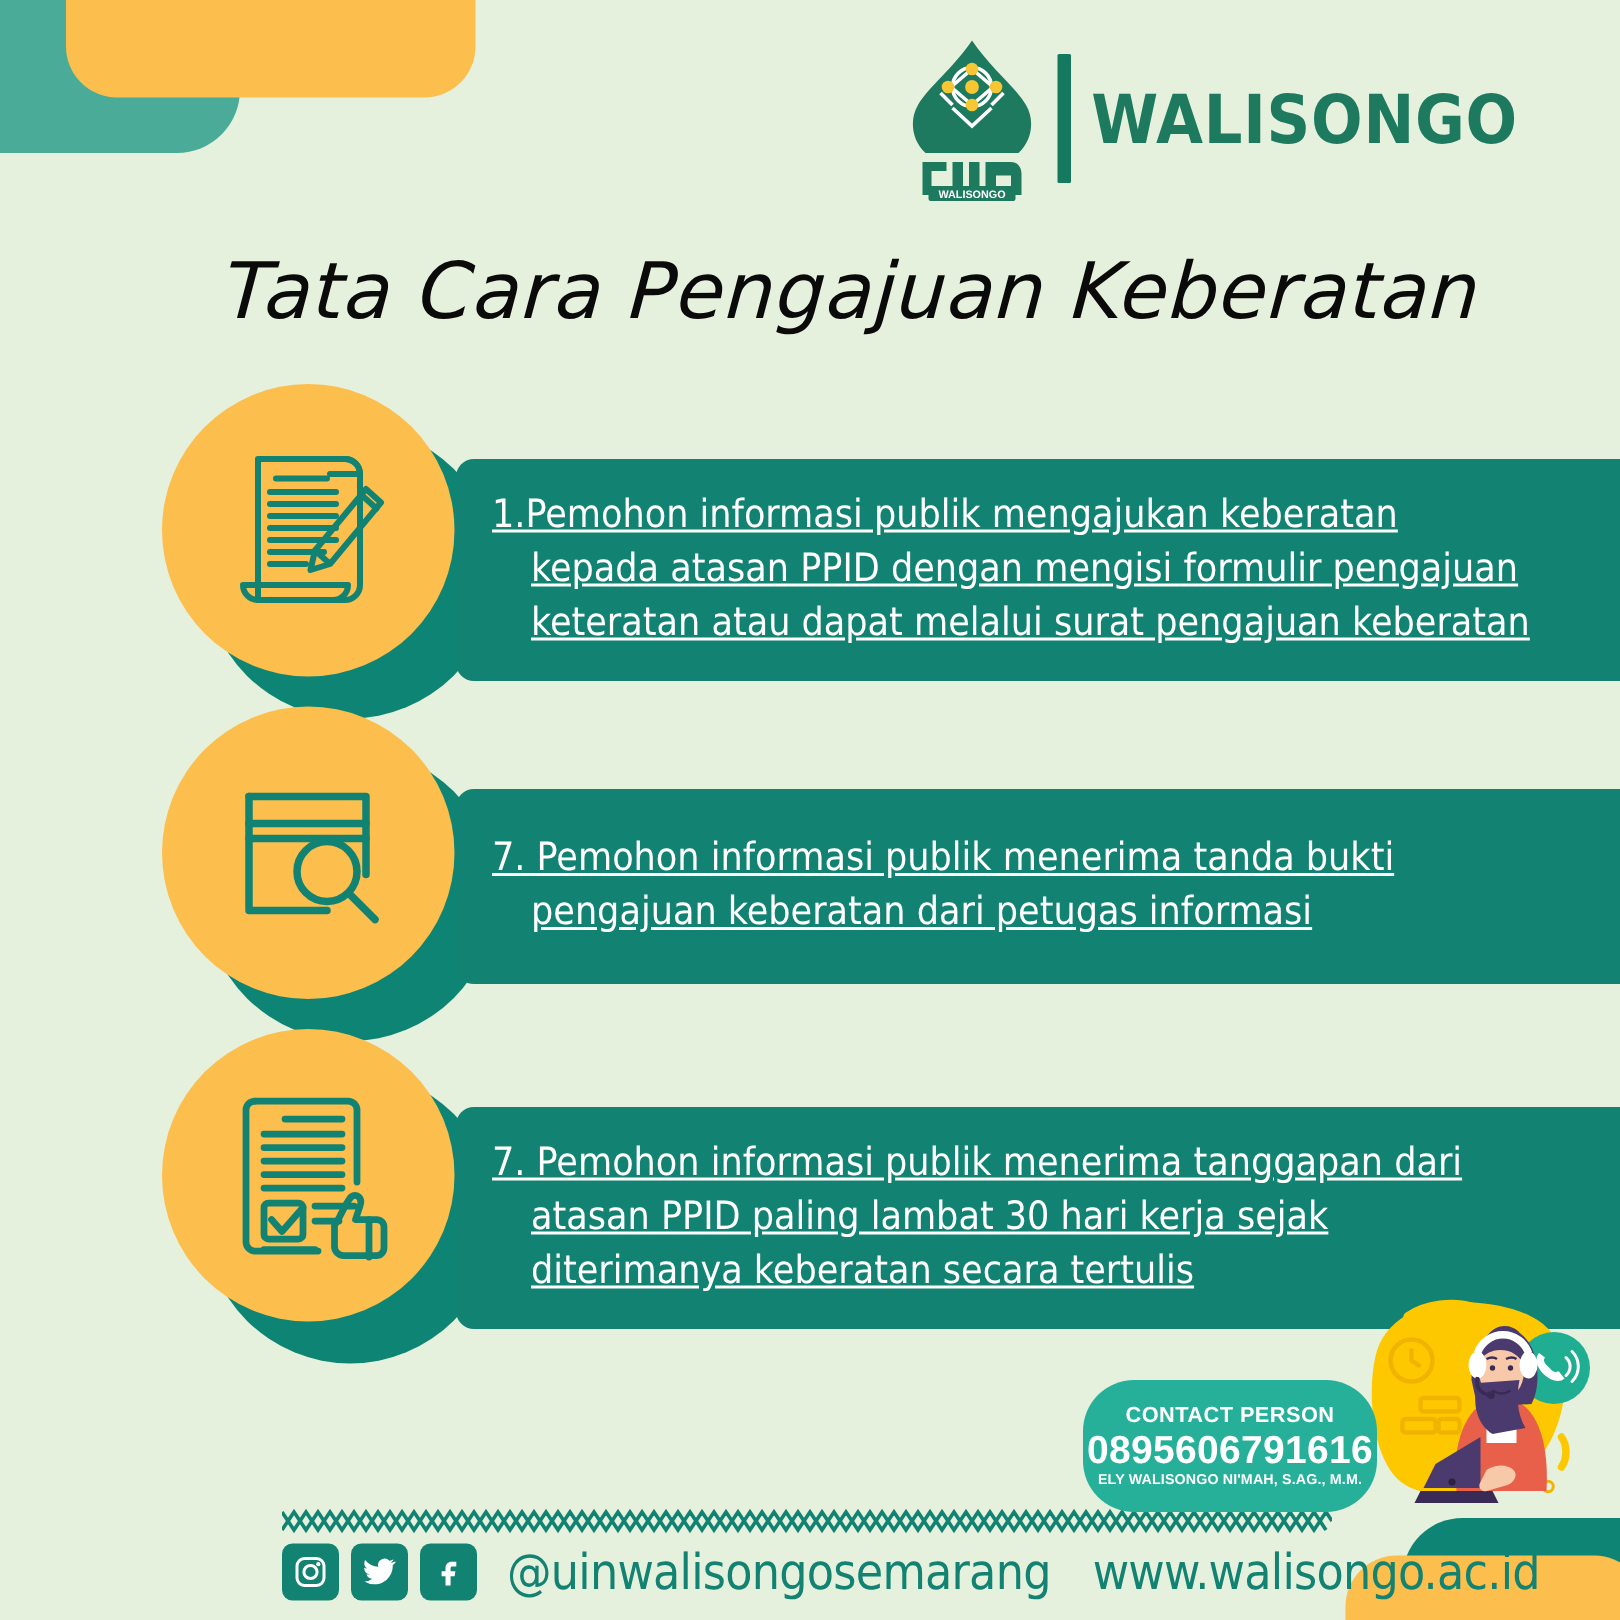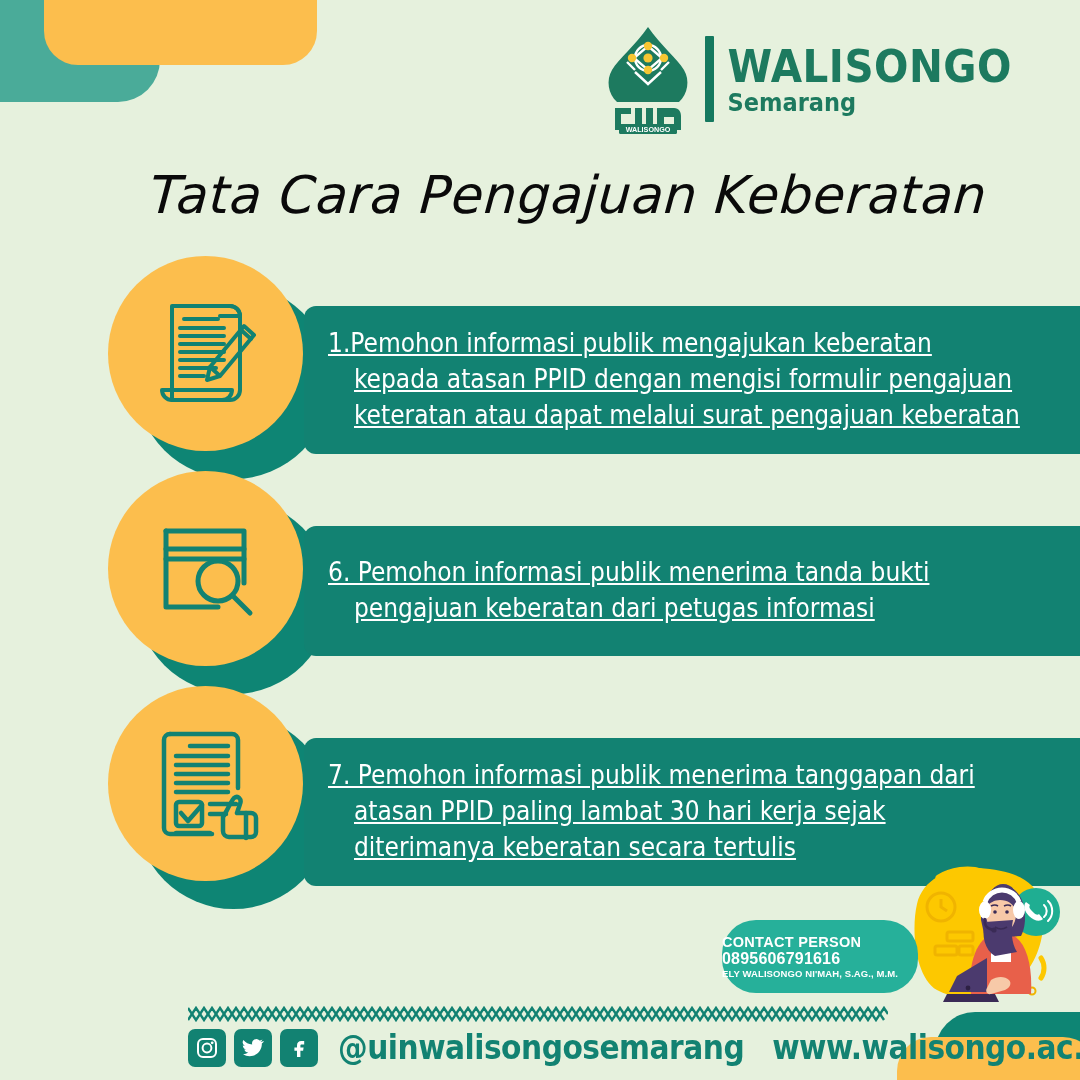--- a/index.html
+++ b/index.html
@@ -95,31 +95,31 @@
     font-size:26px;line-height:1.38;
     padding-left:26px;text-indent:-26px;
     white-space:pre-line;
     text-decoration:underline;
   }
   .step-icon{width:128px;height:128px;display:block;}
 
   
   #contact-card{
     position:absolute;left:722px;top:920px;
-    width:196px;height:73px;
+    width:196px;height:88px;
     background:#26b09a;border-radius:34px;
     display:flex;flex-direction:column;
-    justify-content:center;
+    align-items:center;justify-content:center;
     color:#ffffff;z-index:3;
   }
   #contact-label{
     font-size:14.5px;font-weight:bold;letter-spacing:0.3px;
   }
   #contact-number{
-    font-size:16px;font-weight:bold;letter-spacing:0.2px;line-height:1.1;
+    font-size:26px;font-weight:bold;letter-spacing:0.2px;line-height:1.1;
   }
   #contact-name{
     font-size:9.5px;font-weight:bold;letter-spacing:0.1px;
   }
 
   
   #cs-illustration{
     position:absolute;left:895px;top:862px;
     width:175px;height:148px;z-index:2;
   }
@@ -131,21 +131,21 @@
   #footer-bar{
     position:absolute;left:188px;top:1028px;
     display:flex;align-items:center;gap:0px;
   }
   .social-icon{
     width:38px;height:38px;border-radius:7px;background:#128272;
     margin-right:8px;display:flex;align-items:center;justify-content:center;
   }
   #footer-handle,#footer-website{
     font-family:"DejaVu Sans Condensed","Liberation Sans",sans-serif;
-    font-size:33px;font-weight:bold;color:#128272;
+    font-size:33px;font-weight:normal;color:#128272;
     letter-spacing:-0.5px;
   }
   #footer-handle{margin-left:12px;}
   #footer-website{margin-left:28px;}
 </style>
 </head>
 <body>
 
 <div class="deco" id="deco-tl-teal"></div>
 <div class="deco" id="deco-tl-orange"></div>
@@ -171,21 +171,20 @@
       <path d="M30 84 h7 v22 h-7 z"></path>
       <path d="M41 84 h7 v22 h-7 z"></path>
       <path d="M52 84 h17 c5 0 7 4 7 8 v14 h-7 v-13 h-10 v13 h-7 z"></path>
     </g>
     <rect x="14" y="100" width="58" height="10" rx="1.5" fill="#1d7a5f"></rect>
     <text x="43" y="108" font-family="Liberation Sans, sans-serif" font-size="7.2" font-weight="bold" fill="#ffffff" text-anchor="middle">WALISONGO</text>
   </svg>
   <div id="logo-divider"></div>
   <div id="logo-text">
     <div id="logo-line2">WALISONGO</div>
-    <div id="logo-line3">Semarang</div>
   </div>
 </div>
 
 <div id="page-title">Tata Cara Pengajuan Keberatan</div>
 
 <div class="step" id="step-1">
   <div class="step-shadow"></div>
   <div class="step-circle">
     <svg class="step-icon" viewBox="0 0 128 128">
       <g fill="none" stroke="#128272" stroke-width="4" stroke-linecap="round" stroke-linejoin="round">
@@ -212,21 +211,21 @@
       <g fill="none" stroke="#128272" stroke-width="5" stroke-linecap="round" stroke-linejoin="round">
         <path d="M24 26 h78 v52"></path>
         <path d="M24 26 v76 h52"></path>
         <path d="M24 44 h78 M24 54 h78"></path>
         <circle cx="76" cy="76" r="20"></circle>
         <path d="M91 91 l17 17"></path>
       </g>
     </svg>
   </div>
   <div class="step-panel">
-    <div class="step-text">6. Pemohon informasi publik menerima tanda bukti
+    <div class="step-text">7. Pemohon informasi publik menerima tanda bukti
  pengajuan keberatan dari petugas informasi</div>
   </div>
 </div>
 
 <div class="step" id="step-3">
   <div class="step-shadow"></div>
   <div class="step-circle">
     <svg class="step-icon" viewBox="0 0 128 128">
       <g fill="none" stroke="#128272" stroke-width="4.5" stroke-linecap="round" stroke-linejoin="round">
         <path d="M28 14 h62 a6 6 0 0 1 6 6 v48"></path>

